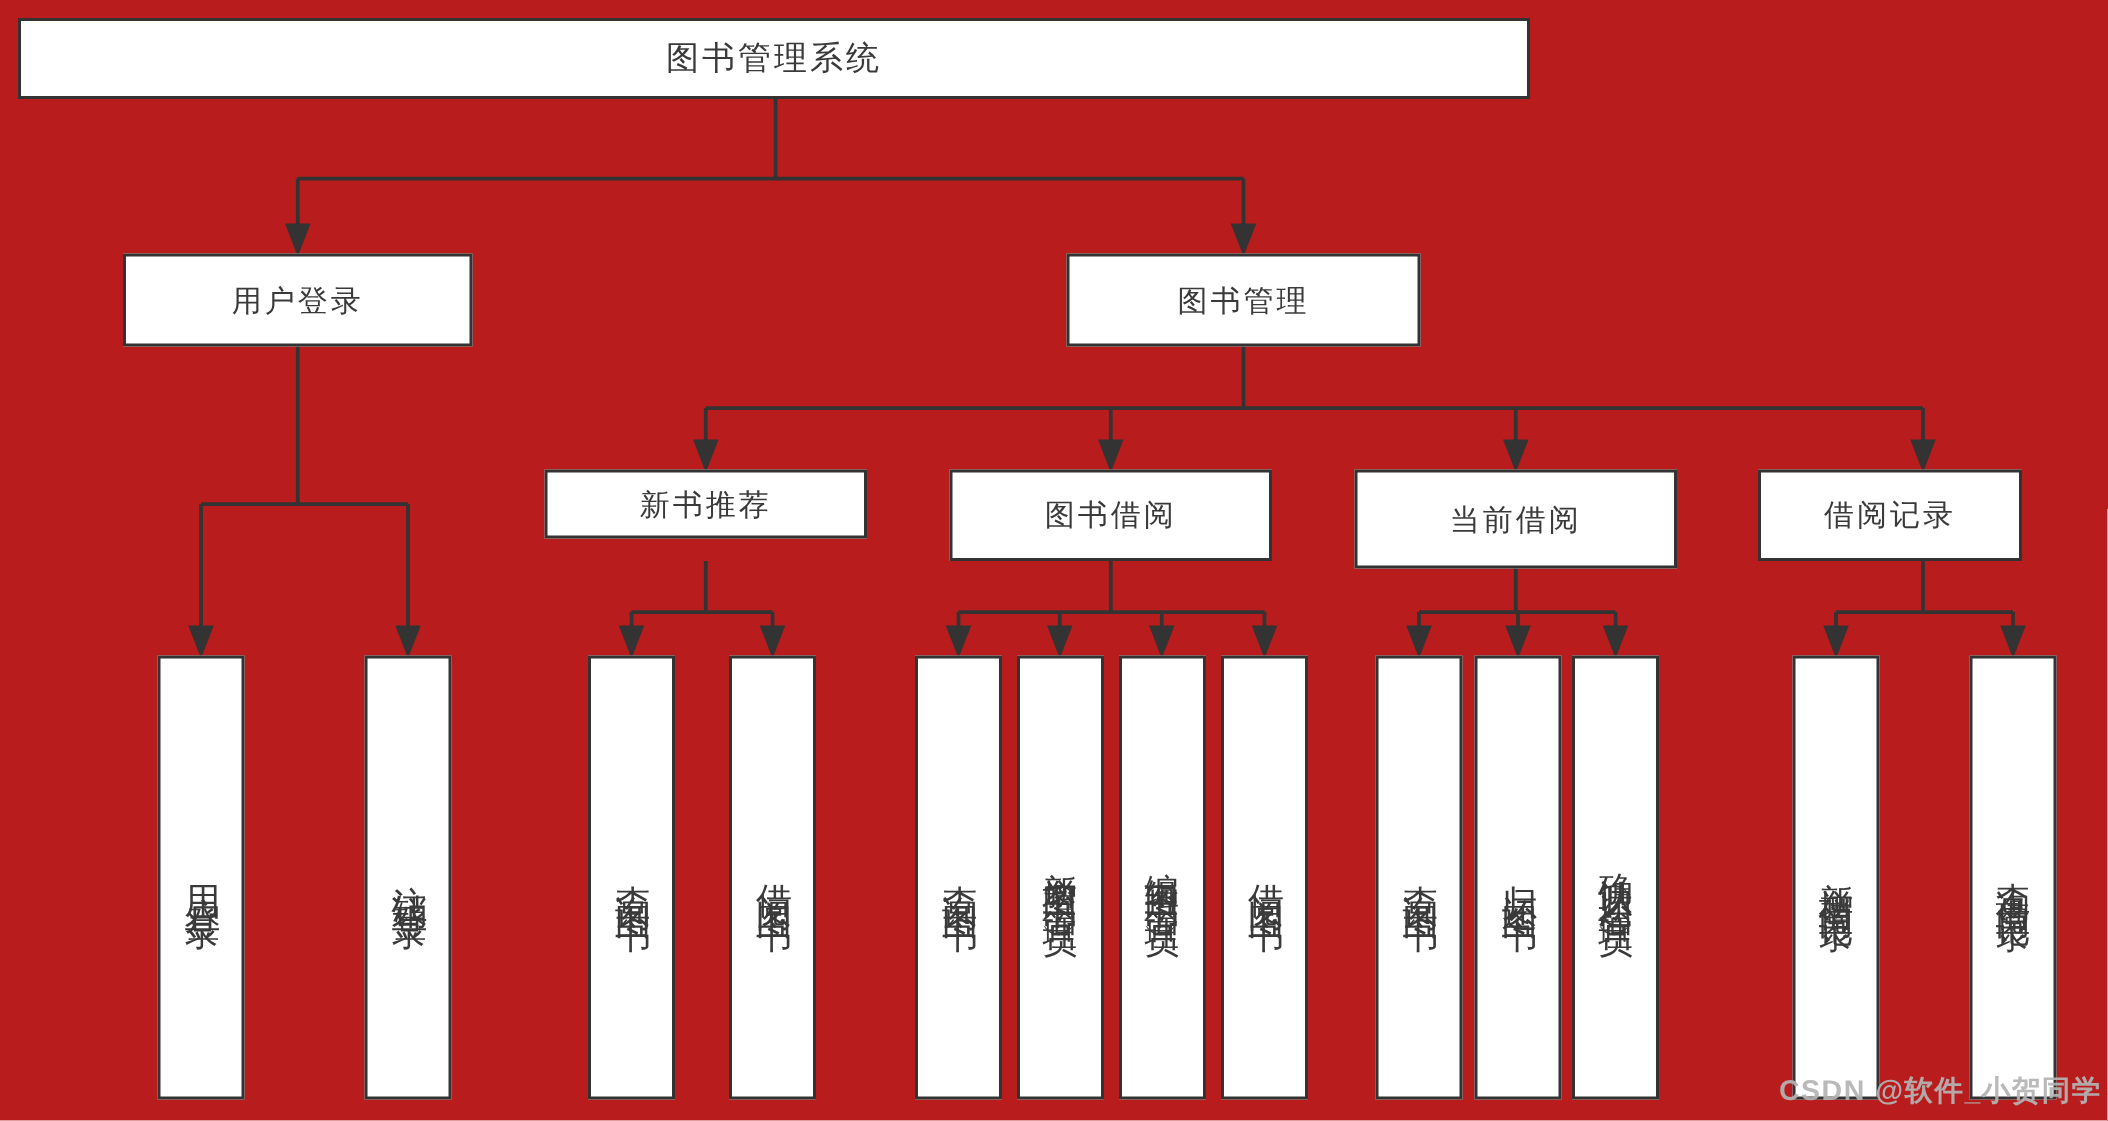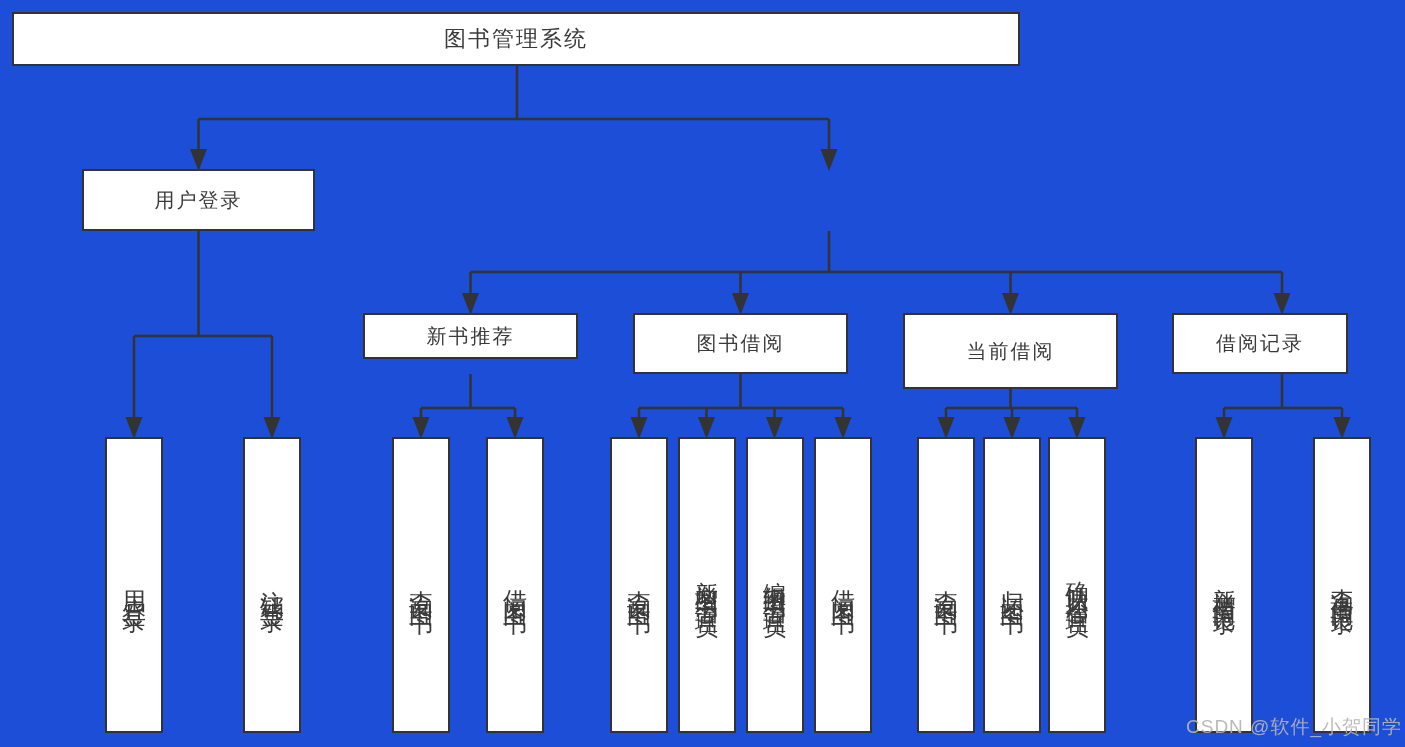--- a/index.html
+++ b/index.html
@@ -1,17 +1,17 @@
 <!DOCTYPE html>
 <html><head>
 <meta charset="utf-8">
 <style>
   html,body { margin:0; padding:0; background:#ffffff; }
   .canvas {
-    position:relative; width:1405px; height:747px; background:#1d4ed8;
+    position:relative; width:1405px; height:747px; background:#b91c1c;
     font-family:"Liberation Sans","DejaVu Sans",sans-serif; overflow:hidden;
   }
   .connectors { position:absolute; left:0; top:0; z-index:1; }
   .hbox {
     position:absolute; box-sizing:border-box; background:#ffffff;
     border:2.5px solid #333333; z-index:2;
     display:flex; align-items:center; justify-content:center;
   }
   .hbox span { font-size:20px; color:#3a3a3a; letter-spacing:2px; white-space:nowrap; }
   .root-box { border-width:2px; }
@@ -23,21 +23,21 @@
     display:flex; align-items:center; justify-content:center;
   }
   .leaf span {
     writing-mode:vertical-rl; text-orientation:mixed;
     font-size:24px; letter-spacing:7px; line-height:1;
     color:#3a3a3a; white-space:nowrap;
   }
   .leaf.long span { font-size:23px; letter-spacing:5px; }
   .watermark {
     position:absolute; left:1186px; top:714px; z-index:10;
-    font-size:19px; color:#b4b4b4; opacity:0.92; letter-spacing:1px; white-space:nowrap;
+    font-size:19px; color:#b4b4b4; opacity:0.92; letter-spacing:1px; white-space:nowrap;font-weight:bold;
   }
 </style>
 </head>
 <body>
 
 <div class="canvas">
 
   <svg class="connectors" width="1405" height="747" viewBox="0 0 1405 747">
     <g stroke="#333333" stroke-width="2.5" fill="none">
 
@@ -107,28 +107,31 @@
     </g>
   </svg>
 
   <div class="hbox root-box" style="left:12px; top:12px; width:1008px; height:54px;">
     <span>图书管理系统</span>
   </div>
 
   <div class="hbox" style="left:82px; top:169px; width:233px; height:62px;">
     <span>用户登录</span>
   </div>
+  <div class="hbox" style="left:711px; top:169px; width:236px; height:62px;">
+    <span>图书管理</span>
+  </div>
 
   <div class="hbox" style="left:363px; top:313px; width:215px; height:46px;">
     <span>新书推荐</span>
   </div>
   <div class="hbox" style="left:633px; top:313px; width:215px; height:61px;">
     <span>图书借阅</span>
   </div>
-  <div class="hbox" style="left:903px; top:313px; width:215px; height:76px;">
+  <div class="hbox" style="left:903px; top:313px; width:215px; height:66px;">
     <span>当前借阅</span>
   </div>
   <div class="hbox" style="left:1172px; top:313px; width:176px; height:61px;">
     <span>借阅记录</span>
   </div>
 
   <div class="leaf" style="left:105px;">
     <span>用户登录</span>
   </div>
   <div class="leaf" style="left:243px;">

